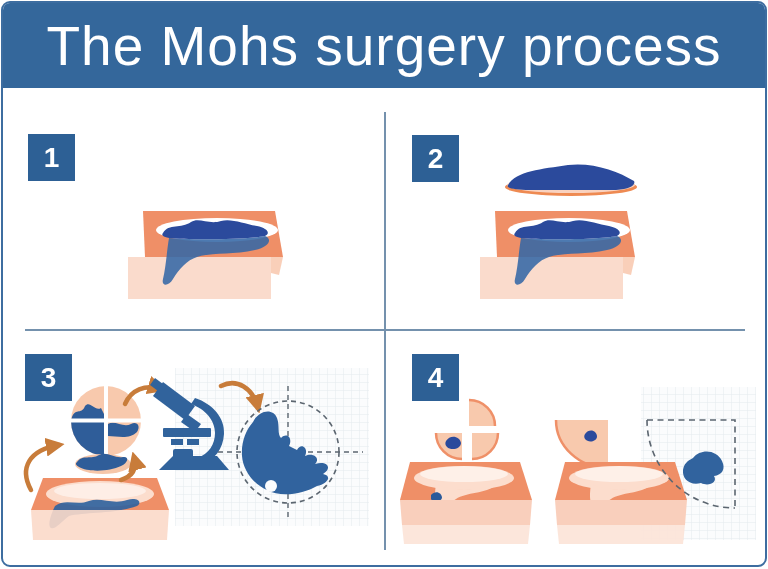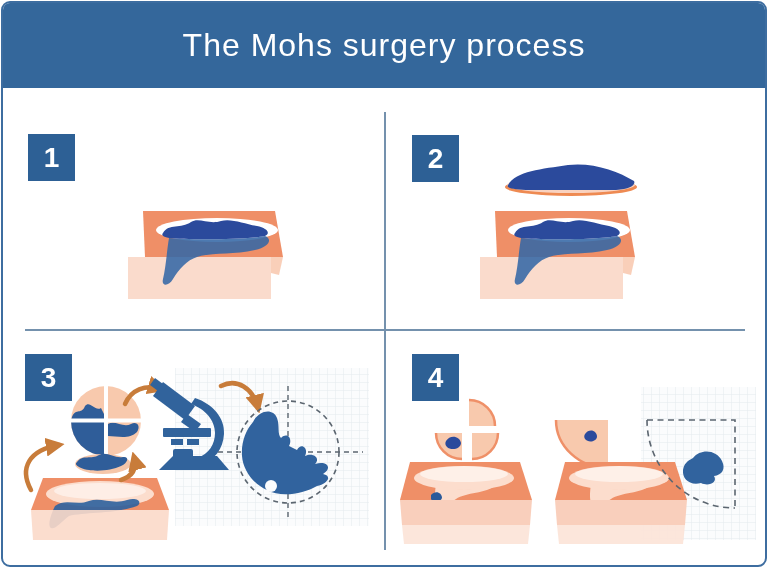--- a/index.html
+++ b/index.html
@@ -10,21 +10,21 @@
   .frame{
     position:absolute;left:1px;top:1px;width:762px;height:562px;
     border:2px solid #3d6da0;border-radius:9px;pointer-events:none;
   }
   .header{
     position:absolute;left:3px;top:3px;width:762px;height:85px;
     background:#34679b;border-radius:7px 7px 0 0;
     display:flex;align-items:center;justify-content:center;
   }
   .title{
-    color:#ffffff;font-size:32px;letter-spacing:1px;font-weight:400;
+    color:#ffffff;font-size:55px;letter-spacing:1px;font-weight:400;
   }
   .divider-v{position:absolute;left:384px;top:112px;width:2px;height:438px;background:#7491ad;}
   .divider-h{position:absolute;left:25px;top:329px;width:720px;height:2px;background:#7491ad;}
   .badge{
     position:absolute;width:47px;height:47px;background:#2d6095;
     color:#ffffff;font-size:28px;font-weight:bold;
     display:flex;align-items:center;justify-content:center;
   }
   .b1{left:28px;top:134px;} .b2{left:412px;top:135px;}
   .b3{left:25px;top:354px;} .b4{left:412px;top:354px;}

